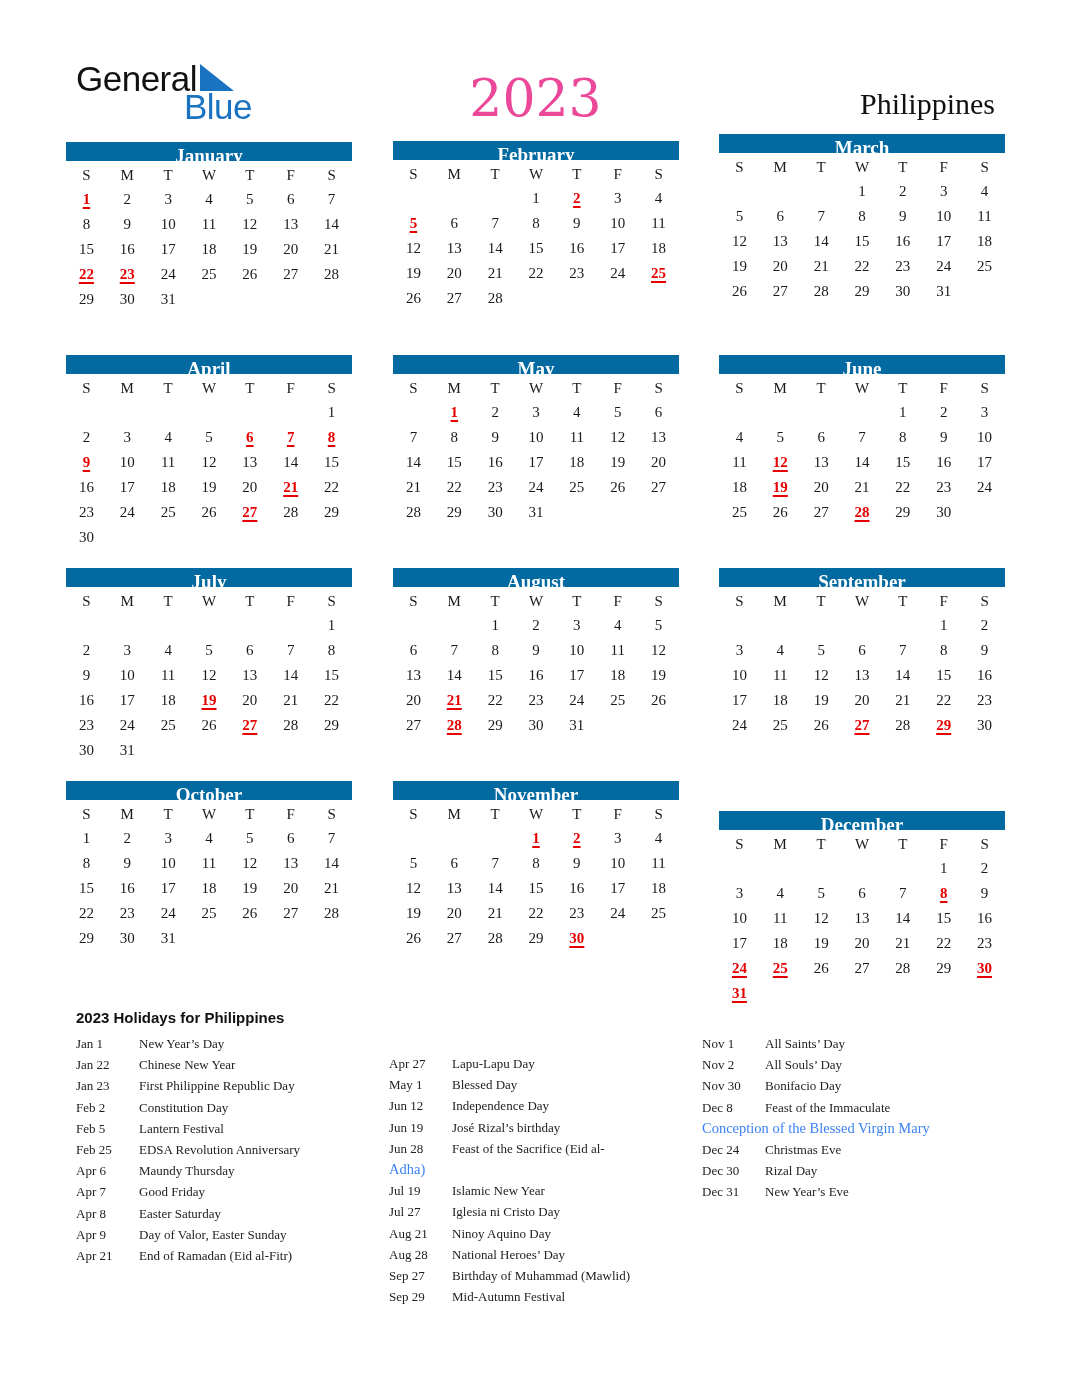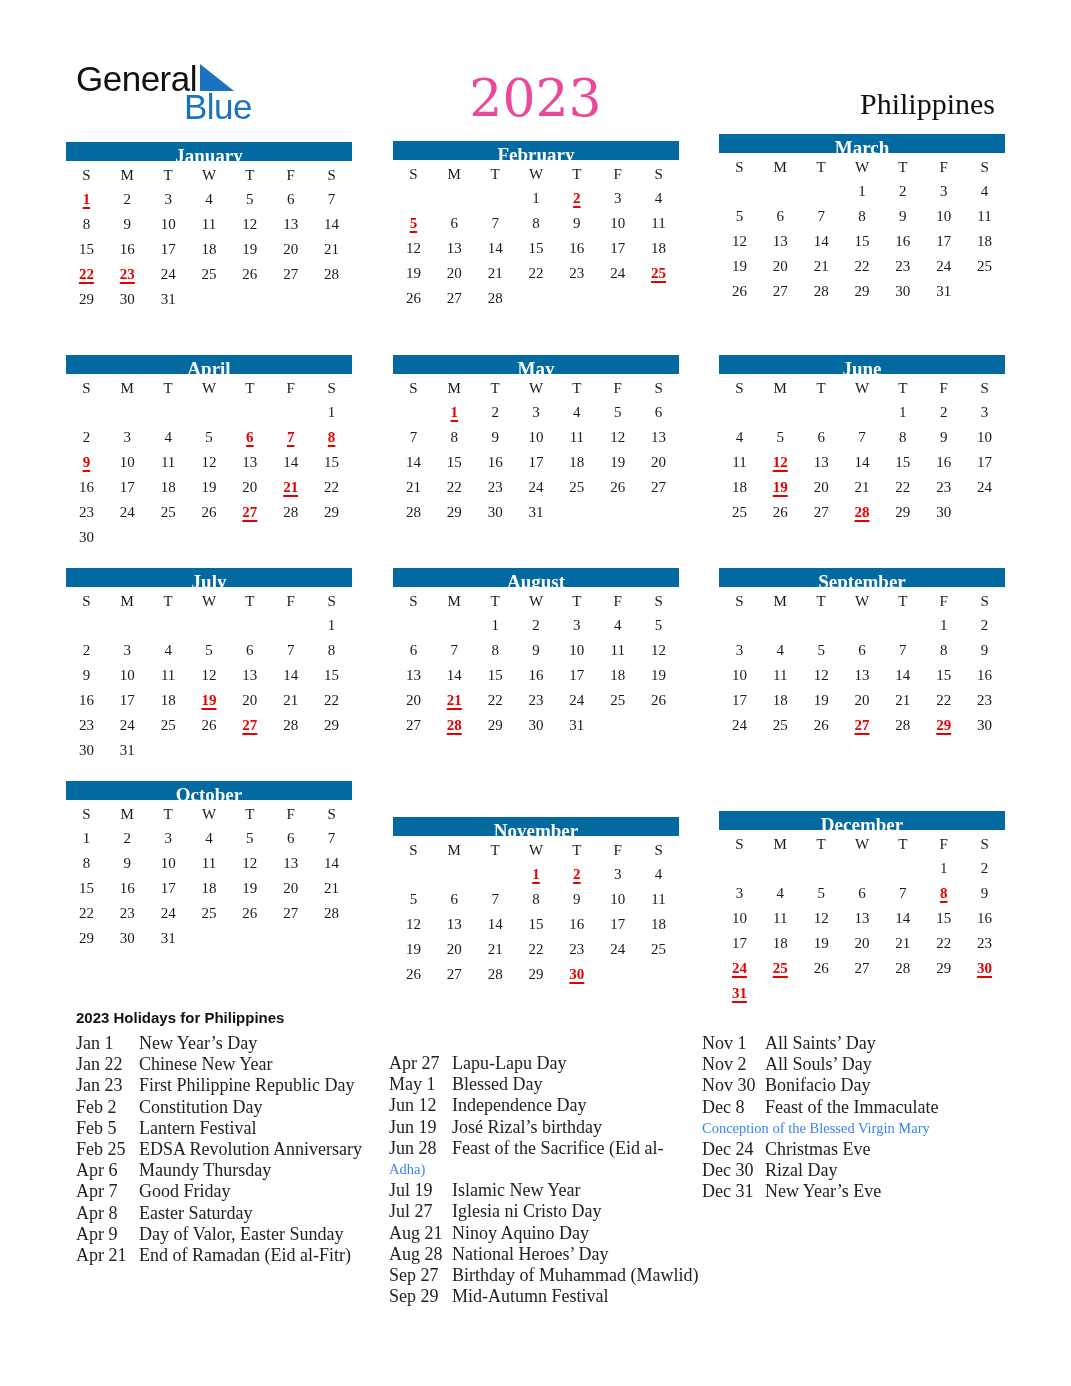--- a/index.html
+++ b/index.html
@@ -15,21 +15,21 @@
 
   .month { position: absolute; width: 286px; }
   .month-head { height: 19px; background: #0369a1; color: #ffffff; text-align: center; font-family: "Liberation Serif", "DejaVu Serif", serif; font-weight: bold; font-size: 19px; line-height: 27px; }
   .grid { display: grid; grid-template-columns: repeat(7, 1fr); margin-top: 2px; }
   .dow, .day { text-align: center; font-family: "Liberation Serif", "DejaVu Serif", serif; font-size: 15px; height: 25px; line-height: 25px; color: #1a1a1a; }
   .dow { height: 24px; line-height: 24px; }
   .day.hol { color: #e60000; font-weight: bold; text-decoration: underline; text-decoration-thickness: 2px; text-underline-offset: 3px; }
 
   .hol-title { position: absolute; left: 76px; top: 1009px; font-family: "Liberation Sans", "DejaVu Sans", sans-serif; font-weight: bold; font-size: 15px; color: #111; }
   .hol-col { position: absolute; top: 1033px; width: 300px; }
-  .hol-row { font-family: "Liberation Serif", "DejaVu Serif", serif; font-size: 18px; line-height: 21.2px; color: #222; white-space: nowrap; }
+  .hol-row { font-family: "Liberation Serif", "DejaVu Serif", serif; font-size: 13px; line-height: 21.2px; color: #222; white-space: nowrap; }
   .hol-date { display: inline-block; width: 63px; }
   .hol-cont { font-family: "Liberation Serif", "DejaVu Serif", serif; font-size: 14.5px; line-height: 21.2px; color: #3b82f6; white-space: nowrap; }
 </style>
 </head>
 <body>
 
 <div class="logo">
   <span class="logo-general">General</span>
   <span class="logo-tri"></span>
   <span class="logo-blue">Blue</span>
@@ -485,21 +485,21 @@
         <div class="day">24</div>
         <div class="day">25</div>
         <div class="day">26</div>
         <div class="day">27</div>
         <div class="day">28</div>
         <div class="day">29</div>
         <div class="day">30</div>
         <div class="day">31</div>
       </div>
     </div>
-    <div class="month" style="left: 393px; top: 781px; margin-top: 36px;">
+    <div class="month" style="left: 393px; top: 781px;">
       <div class="month-head">November</div>
       <div class="grid">
         <div class="dow">S</div>
         <div class="dow">M</div>
         <div class="dow">T</div>
         <div class="dow">W</div>
         <div class="dow">T</div>
         <div class="dow">F</div>
         <div class="dow">S</div>
         <div class="day"></div>

